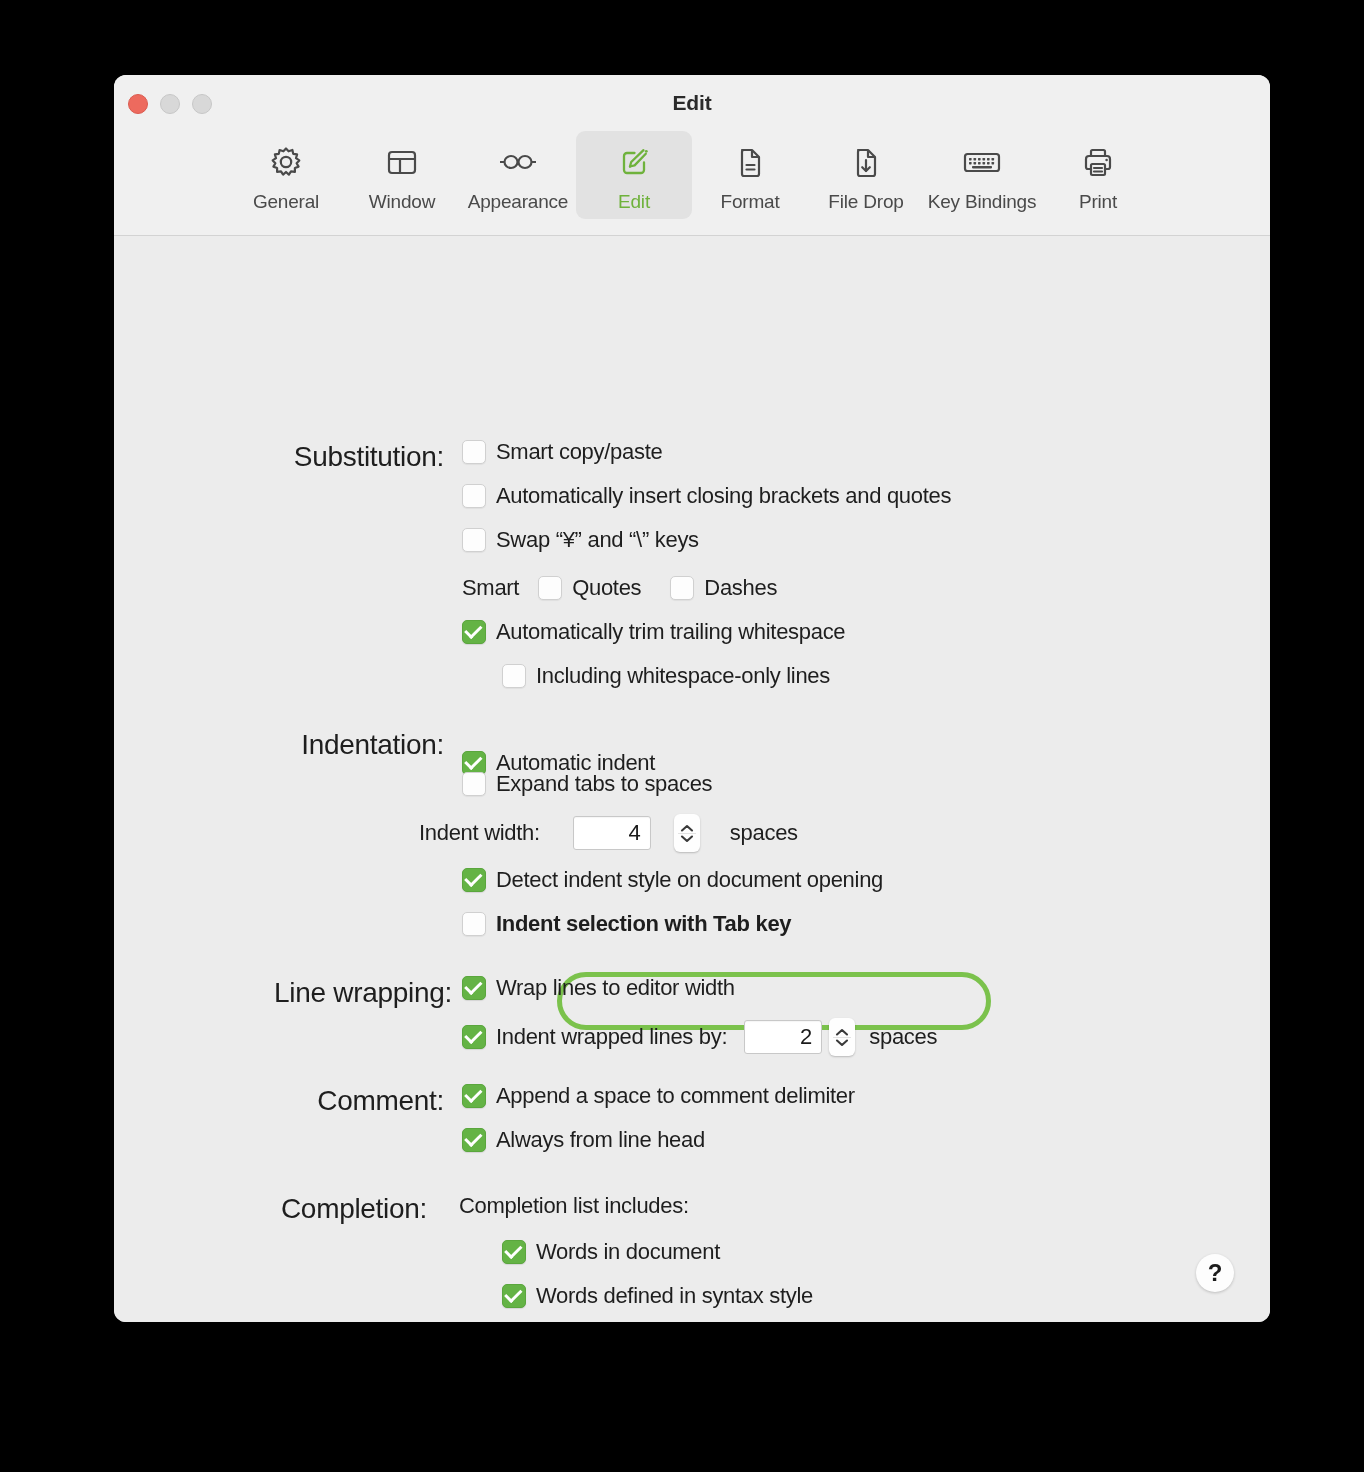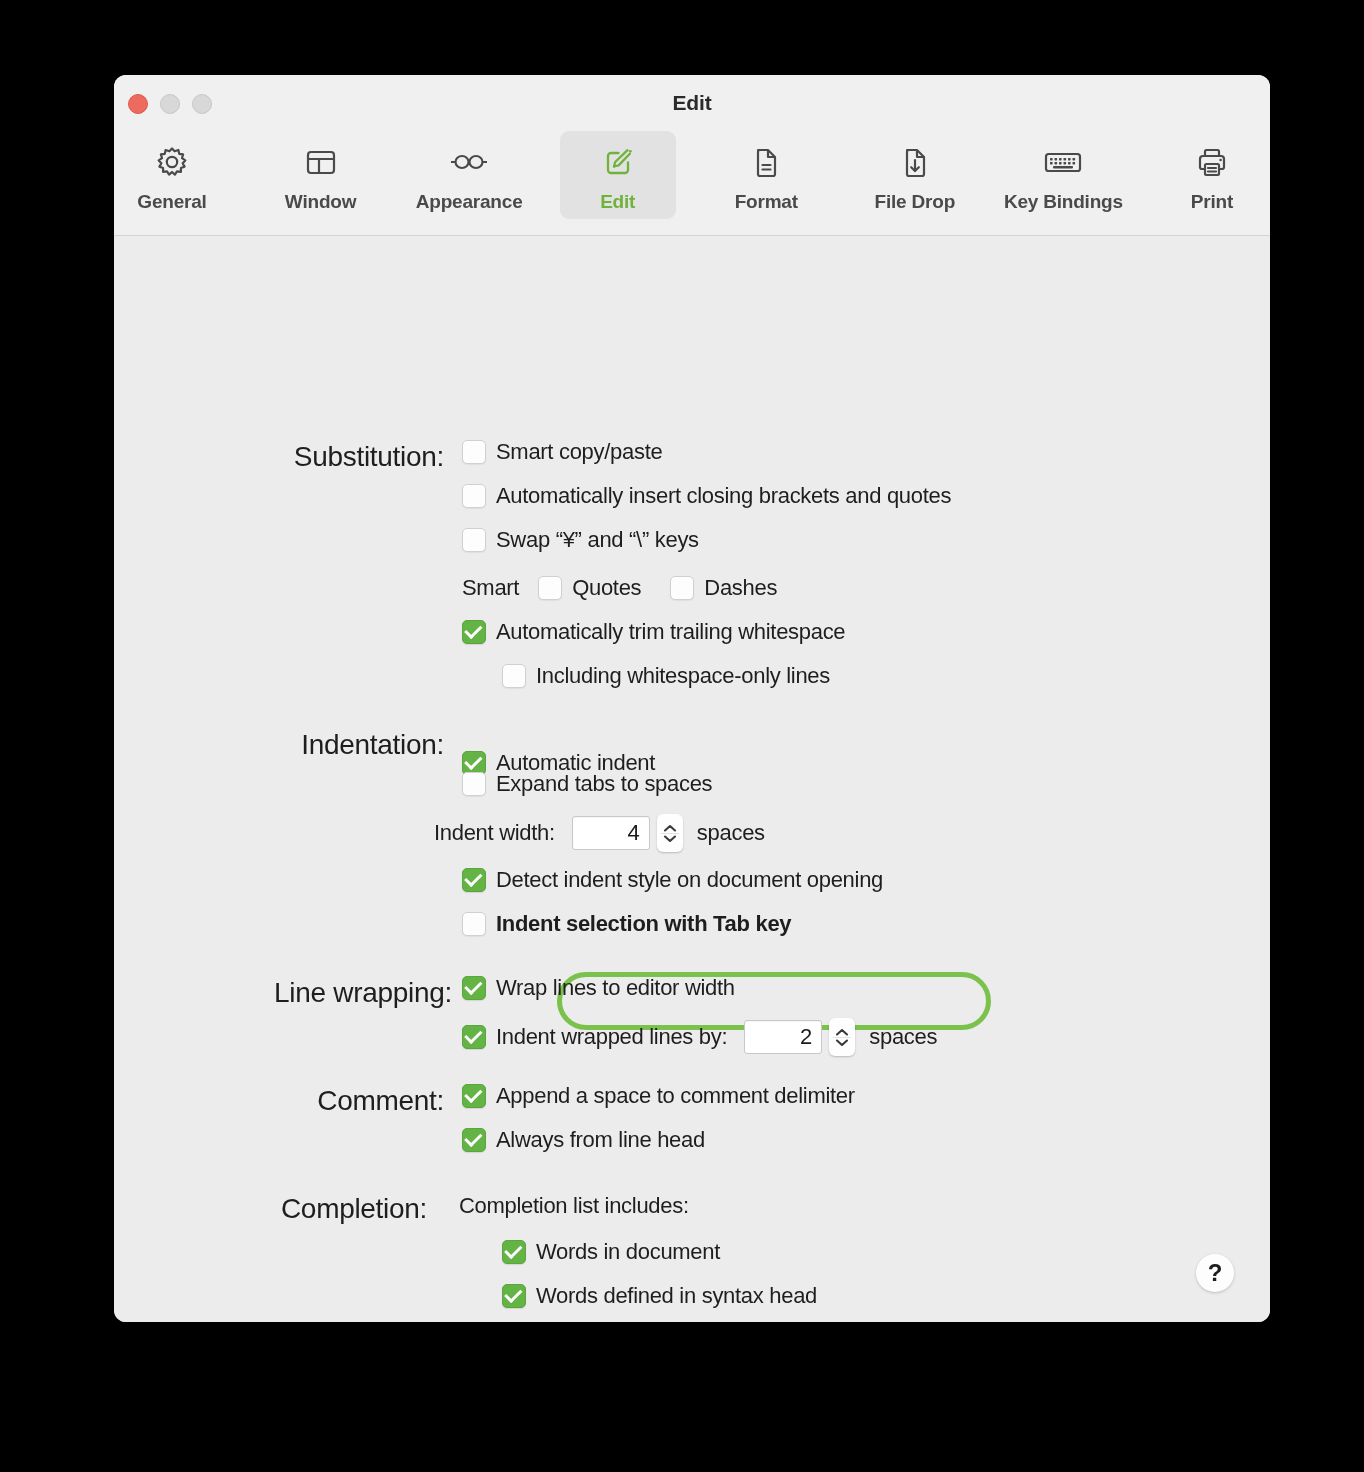--- a/index.html
+++ b/index.html
@@ -40,24 +40,23 @@
     position: absolute; top: 16px; left: 0; right: 0;
     text-align: center;
     font-size: 21px; font-weight: bold; color: #2B2B2B;
     letter-spacing: -0.2px;
   }
   
   #toolbar {
     position: absolute;
     top: 56px; left: 0; right: 0;
     display: flex;
-    justify-content: space-between;
+    justify-content: center;
     align-items: flex-start;
     gap: 0px;
-    font-weight: bold;
   }
   .tb-item {
     width: 116px;
     padding: 8px 2px 6px 2px;
     border-radius: 9px;
     display: flex;
     flex-direction: column;
     align-items: center;
     gap: 6px;
     cursor: default;
@@ -336,21 +335,21 @@
     <div class="row" style="left:348px; top:514px;">
       <span class="cb on"></span>
       <span class="txt">Automatic indent</span>
     </div>
 
     <div class="row" style="left:348px; top:535px;">
       <span class="cb off"></span>
       <span class="txt">Expand tabs to spaces</span>
     </div>
 
-    <div class="row" style="left:320px; top:578px;">
+    <div class="row" style="left:305px; top:578px;gap:16px;">
       <span class="txt" style="margin-right:17px;">Indent width:</span>
       <span class="numfield">4</span>
       <span class="stepper">
         <svg class="chev" width="16" height="9" viewBox="0 0 16 9" fill="none" stroke="#3A3A3A" stroke-width="2.1" stroke-linecap="round" stroke-linejoin="round">
             <path d="M3 6.5 L8 2 L13 6.5"></path>
           </svg>
         <span class="sep"></span>
         <svg class="chev" width="16" height="9" viewBox="0 0 16 9" fill="none" stroke="#3A3A3A" stroke-width="2.1" stroke-linecap="round" stroke-linejoin="round">
             <path d="M3 2.5 L8 7 L13 2.5"></path>
           </svg>
@@ -411,19 +410,19 @@
       <span class="txt">Completion list includes:</span>
     </div>
 
     <div class="row" style="left:388px; top:1003px;">
       <span class="cb on"></span>
       <span class="txt">Words in document</span>
     </div>
 
     <div class="row" style="left:388px; top:1047px;">
       <span class="cb on"></span>
-      <span class="txt">Words defined in syntax head</span>
+      <span class="txt">Words defined in syntax style</span>
     </div>
 
     <div id="help">?</div>
 
   </div>
 </div>
 
 </body></html>

